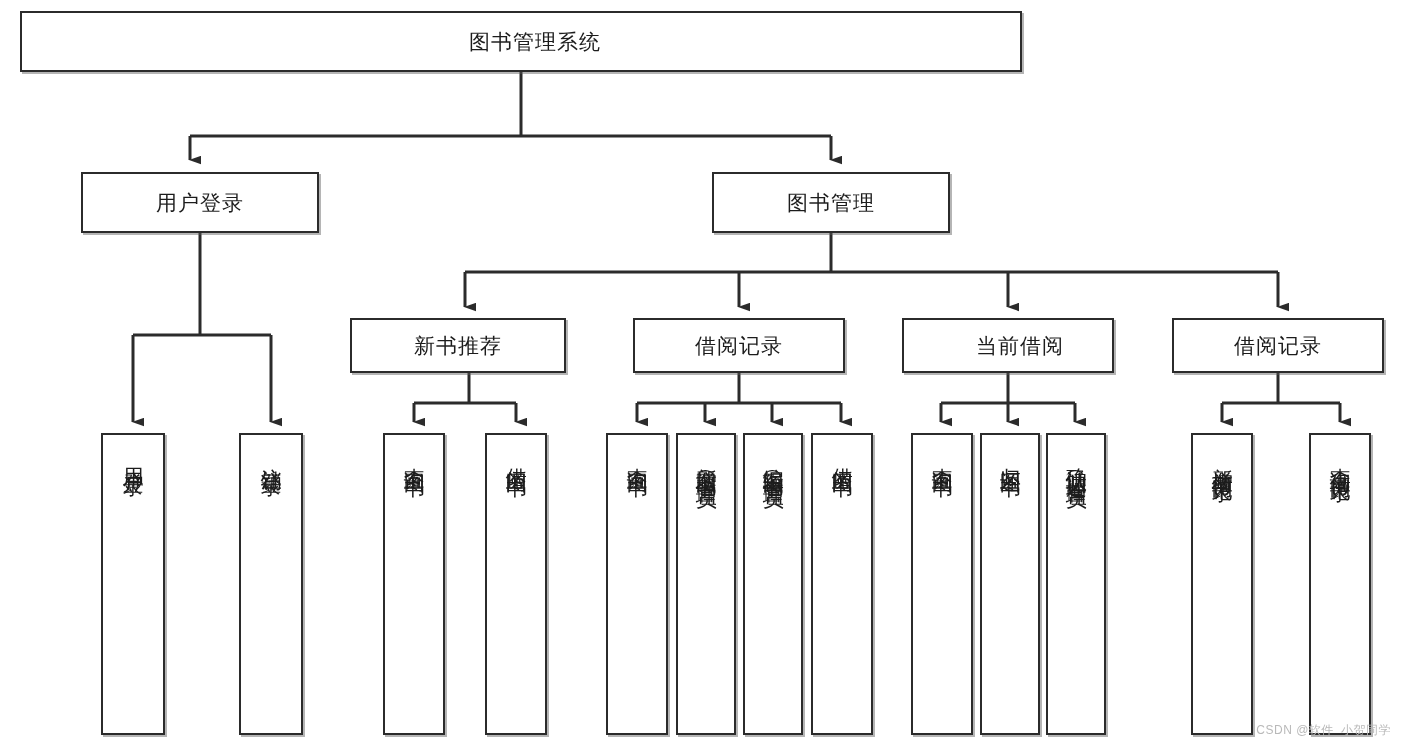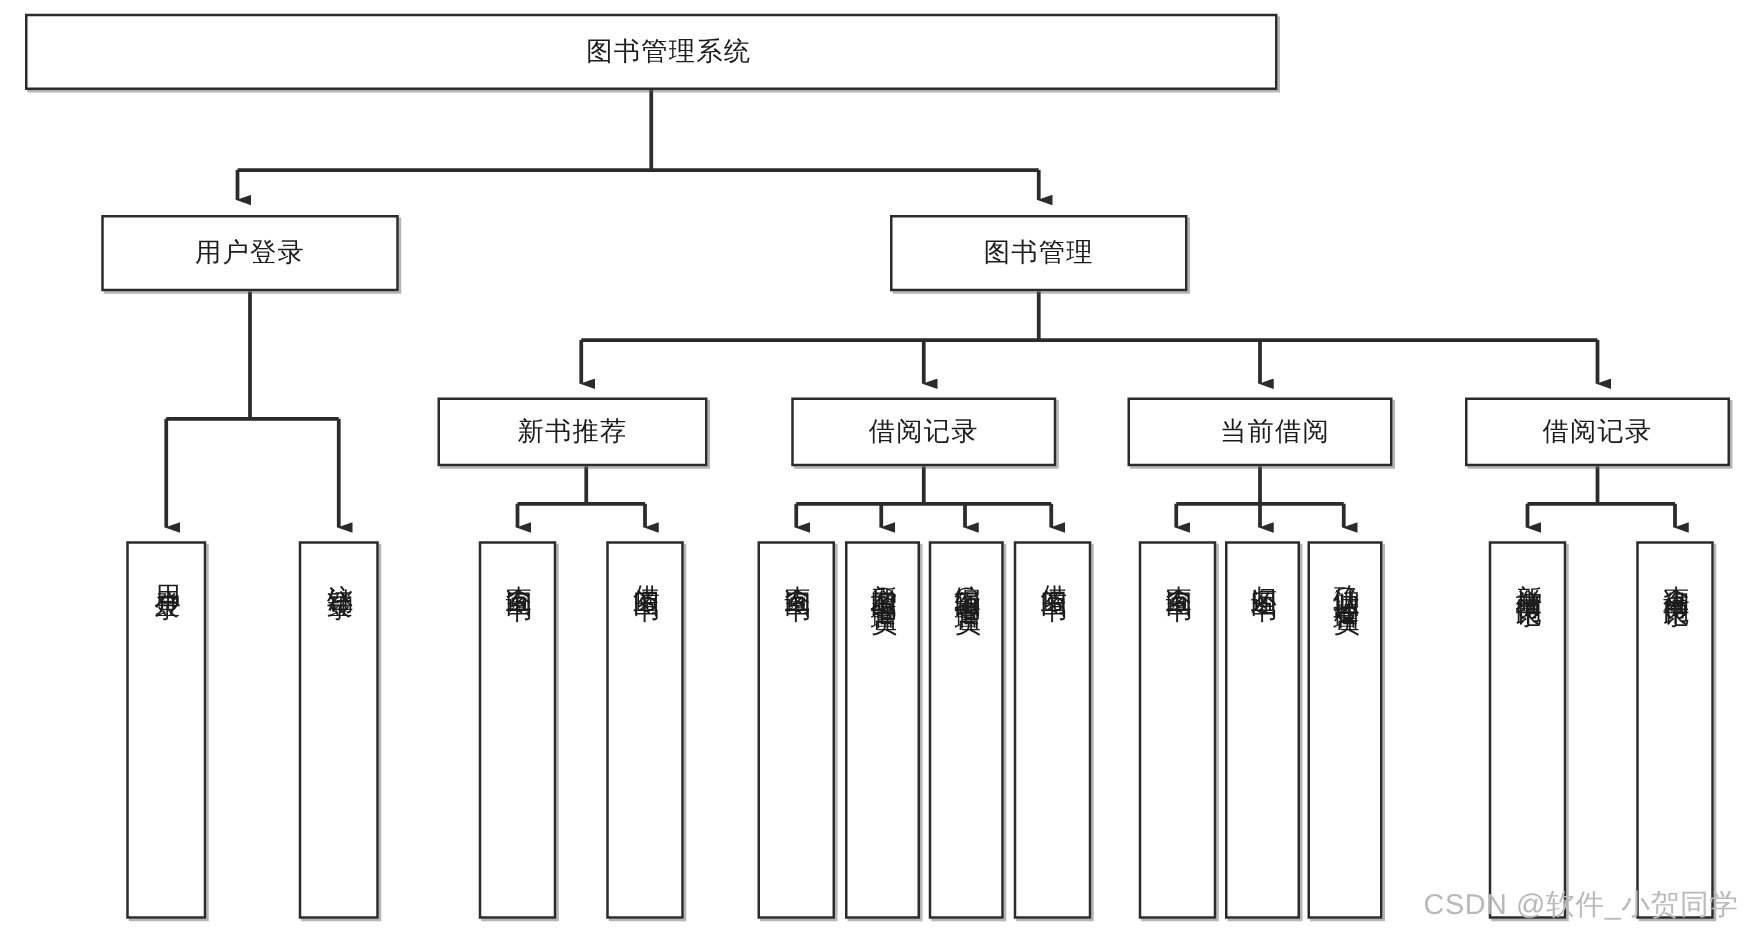--- a/index.html
+++ b/index.html
@@ -46,21 +46,21 @@
     letter-spacing:3px;
     line-height:1.25;
     white-space:nowrap;
   }
 
   
   #watermark{
     position:absolute;
     right:14px;
     bottom:8px;
-    font-size:23px;
+    font-size:12px;
     color:#b9b9b9;
     letter-spacing:.5px;
     z-index:3;
     white-space:nowrap;
     user-select:none;
   }
 </style>
 </head>
 <body>
 

